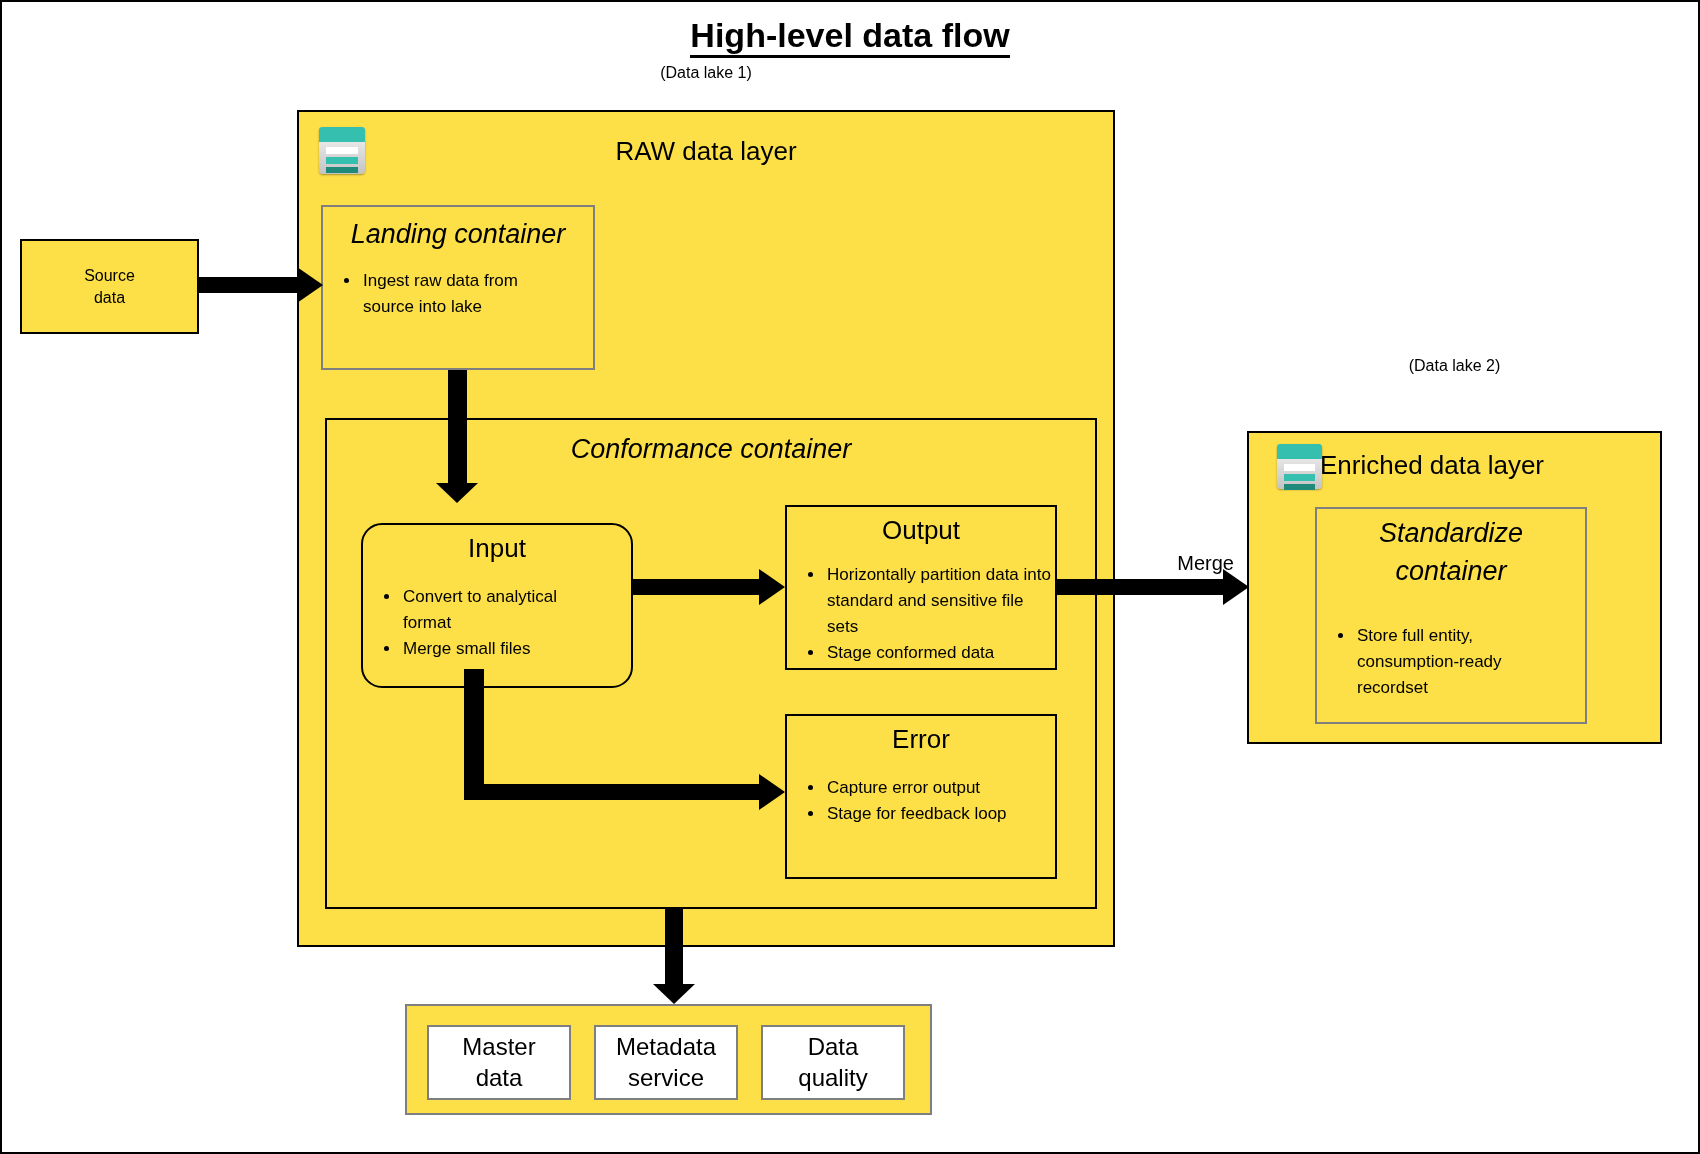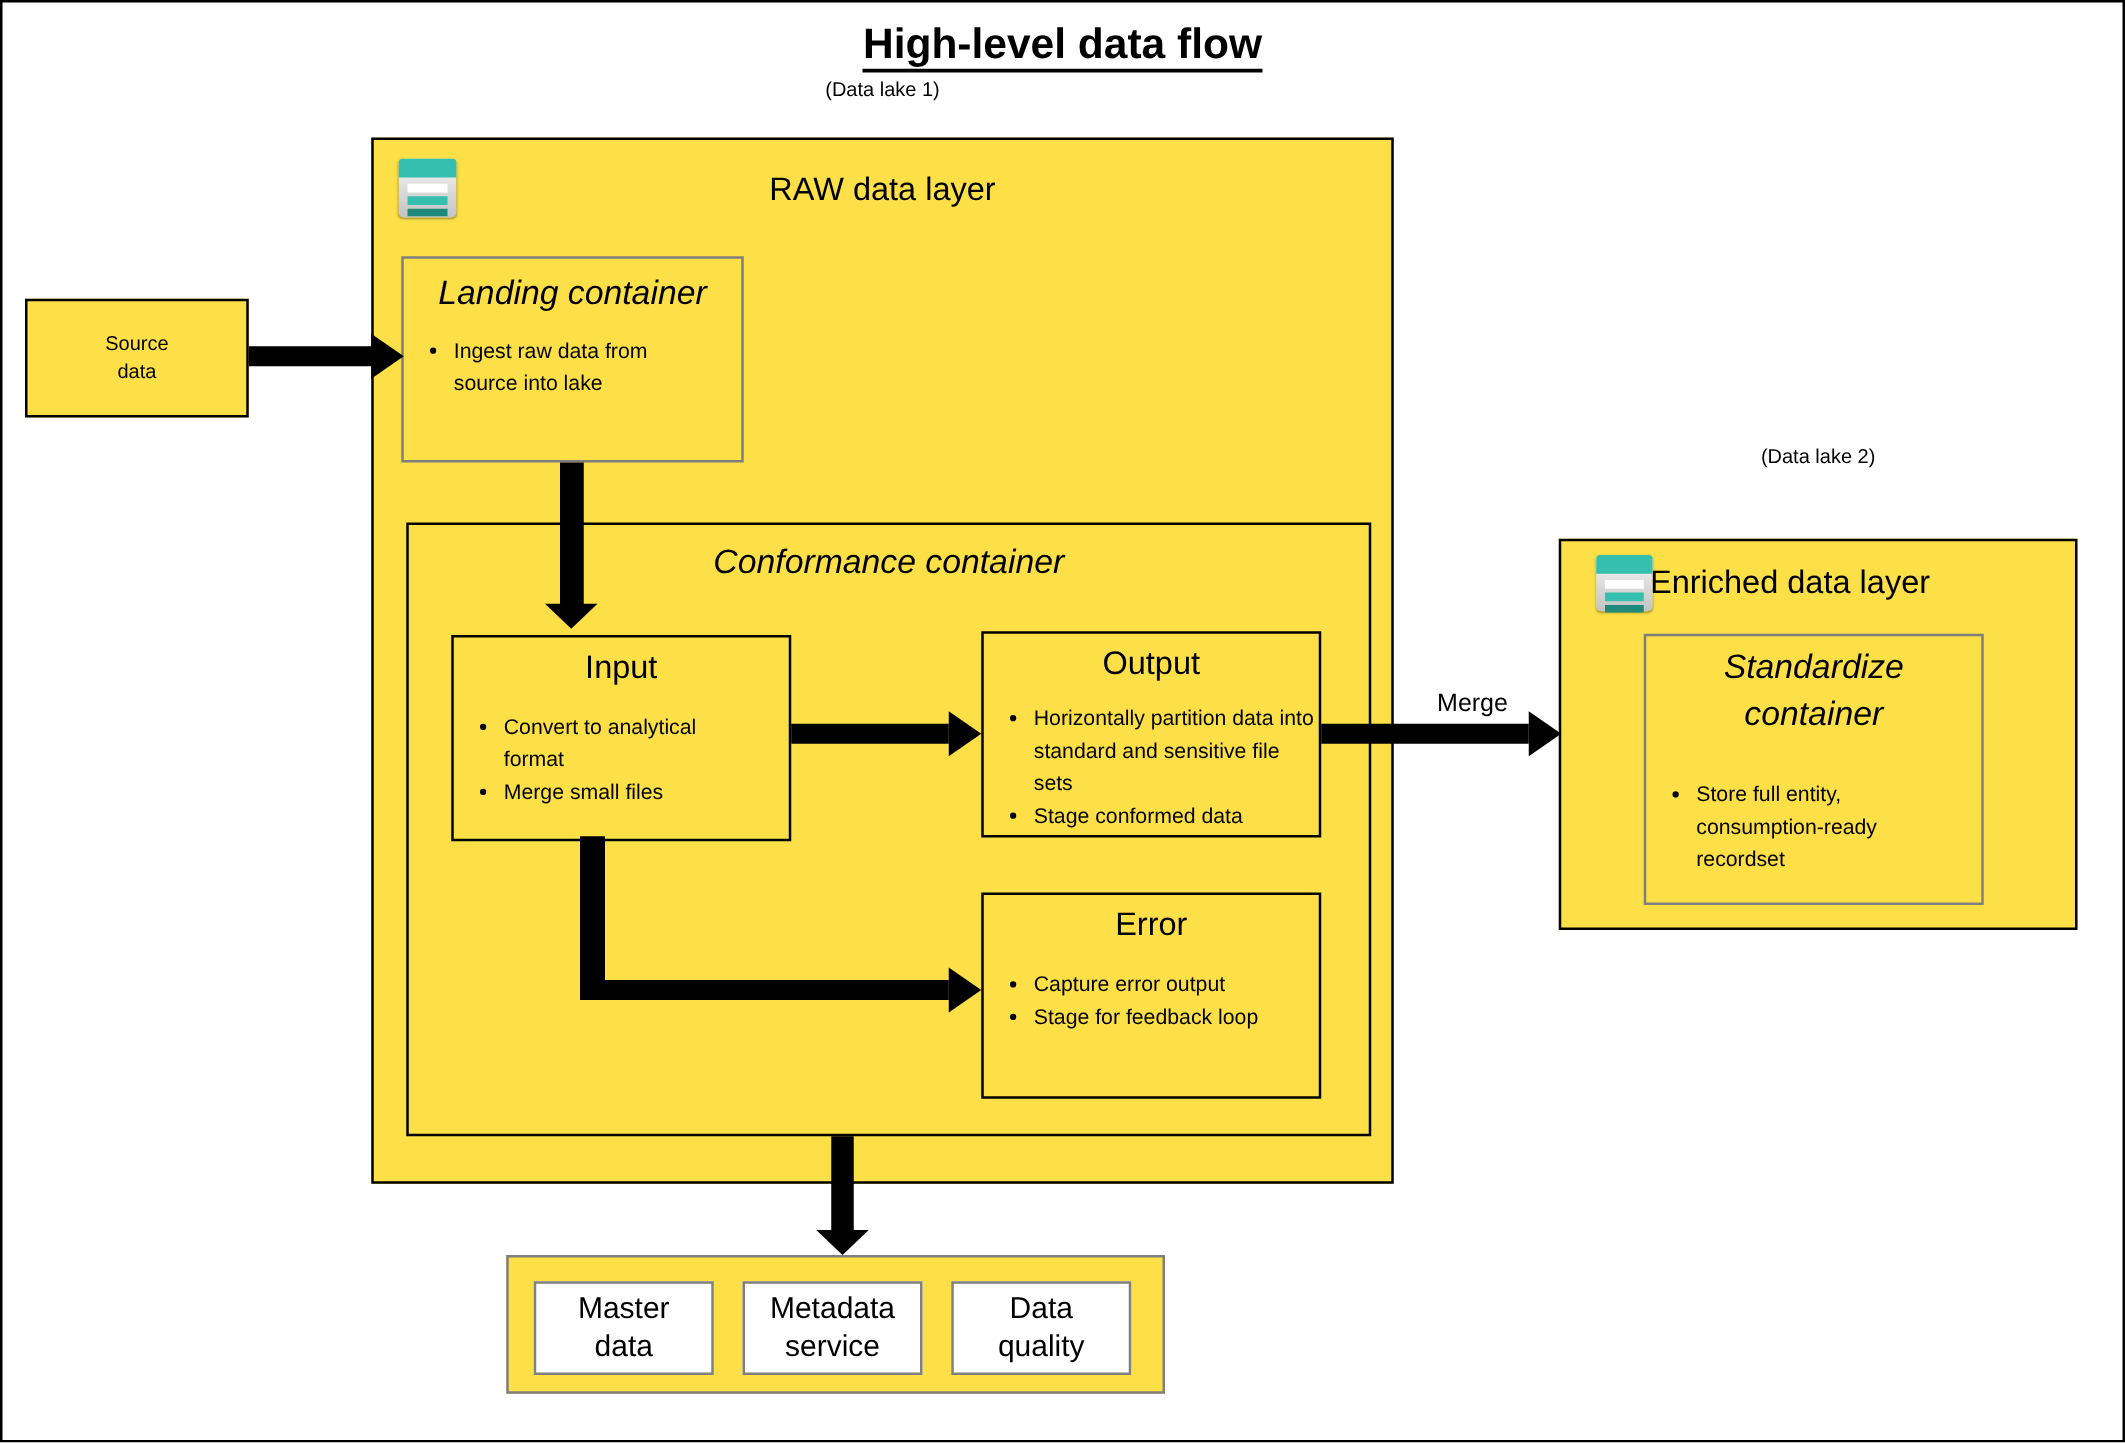--- a/index.html
+++ b/index.html
@@ -25,39 +25,39 @@
   .enriched-box{left:1245px;top:429px;width:415px;height:313px;}
   .enriched-title{left:1318px;top:448px;font-size:26px;}
 
   .source-box{left:18px;top:237px;width:179px;height:95px;display:flex;align-items:center;justify-content:center;text-align:center;font-size:16px;line-height:1.35;}
 
   .landing-box{left:319px;top:203px;width:274px;height:165px;}
   .conformance-box{left:323px;top:416px;width:772px;height:491px;}
   .conf-title{top:432px;left:323px;width:772px;text-align:center;font-size:27px;font-style:italic;}
 
   .node-box{width:272px;height:165px;}
-  .input-box{left:359px;top:506px;}
+  .input-box{left:359px;top:521px;border-radius:21px;}
   .output-box{left:783px;top:503px;}
   .error-box{left:783px;top:712px;}
 
   .node-title{display:block;text-align:center;font-size:26px;padding-top:8px;}
   .italic-title{display:block;text-align:center;font-size:27px;font-style:italic;padding-top:12px;}
 
   ul.bullets{margin:20px 0 0 0;padding:0 0 0 38px;font-size:17px;line-height:26px;}
   ul.bullets li{margin:0;padding-left:2px;}
   .landing-box ul.bullets{padding-right:36px;margin-top:18px;}
   .input-box ul.bullets{padding-right:40px;}
   .output-box ul.bullets{padding-right:0;margin-top:16px;}
   .error-box ul.bullets{padding-right:0;}
 
   .standardize-box{left:1313px;top:505px;width:272px;height:217px;}
   .standardize-box .italic-title{padding-top:6px;line-height:1.4;}
   .standardize-box ul.bullets{margin-top:32px;padding-right:46px;}
 
-  .merge-label{left:1120px;top:550px;width:112px;text-align:center;font-size:20px;}
+  .merge-label{left:1120px;top:550px;width:112px;text-align:right;font-size:20px;}
 
   
   .bottom-outer{left:403px;top:1002px;width:527px;height:111px;}
   .svc-box{position:absolute;top:19px;width:144px;height:75px;border:2px solid #7f7f7f;box-sizing:border-box;display:flex;align-items:center;justify-content:center;text-align:center;font-size:24px;line-height:1.28;background:#fff;}
   .svc-1{left:20px;} .svc-2{left:187px;} .svc-3{left:354px;}
 
   
   .bar{position:absolute;background:#000;z-index:6;}
   .head{position:absolute;width:0;height:0;z-index:6;}
   .head-right{border-top:18px solid transparent;border-bottom:18px solid transparent;border-left:26px solid #000;}

